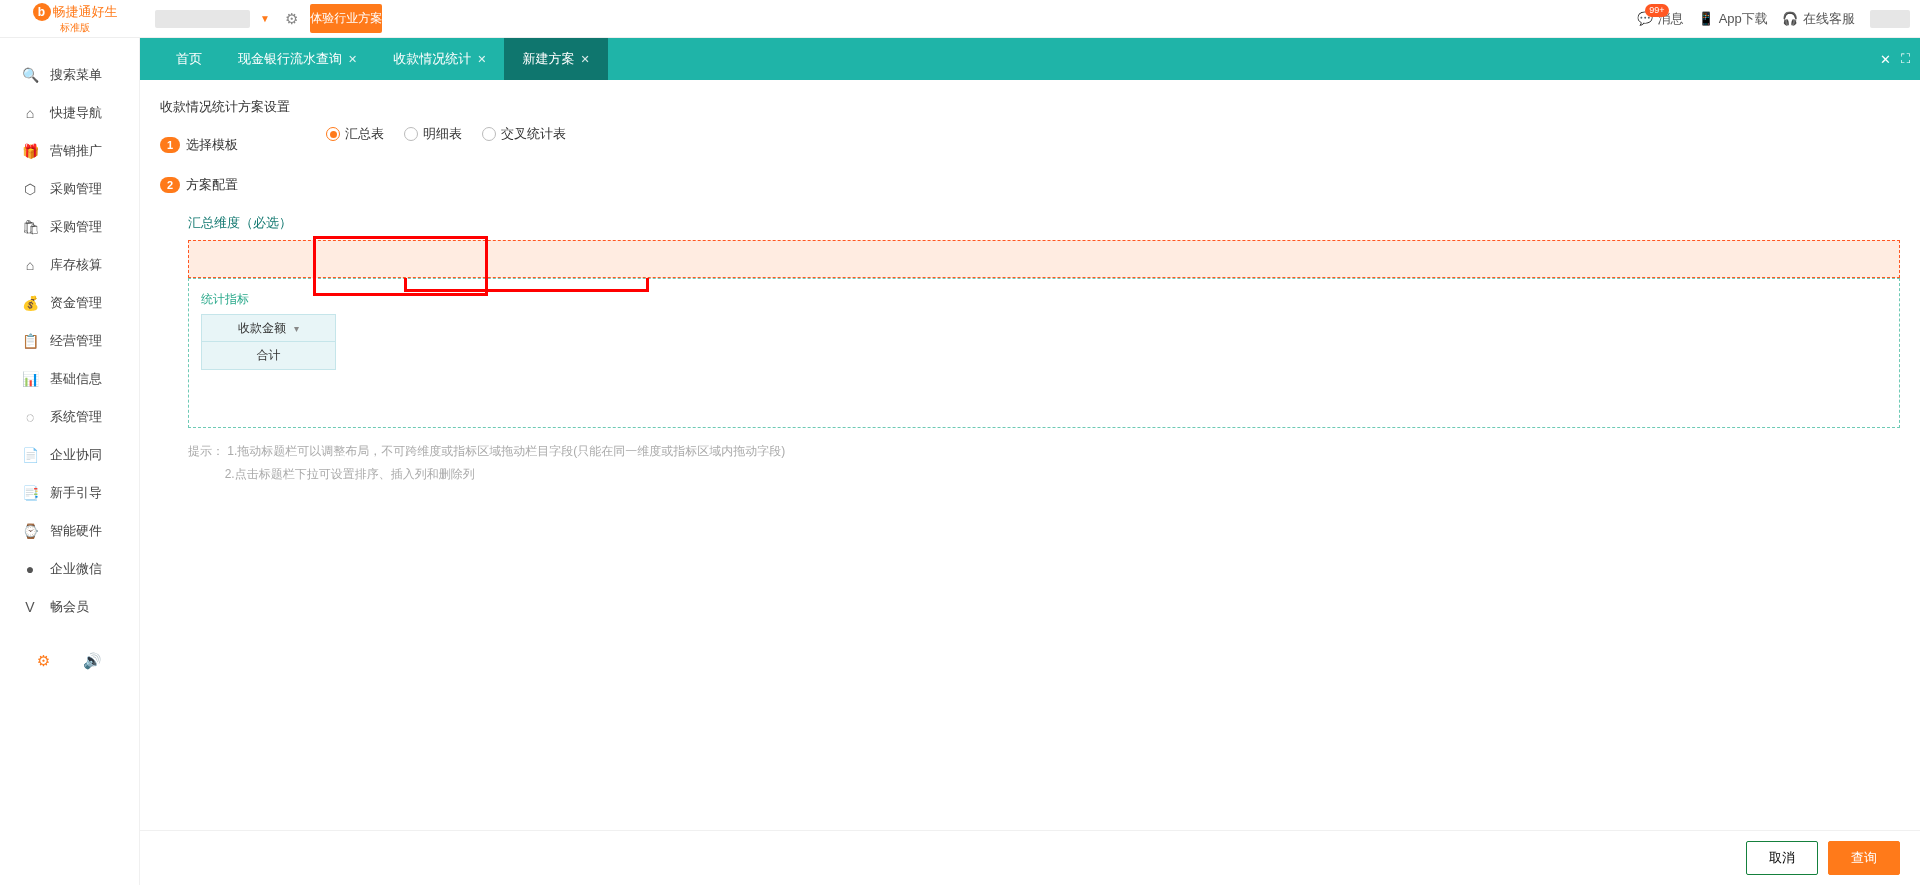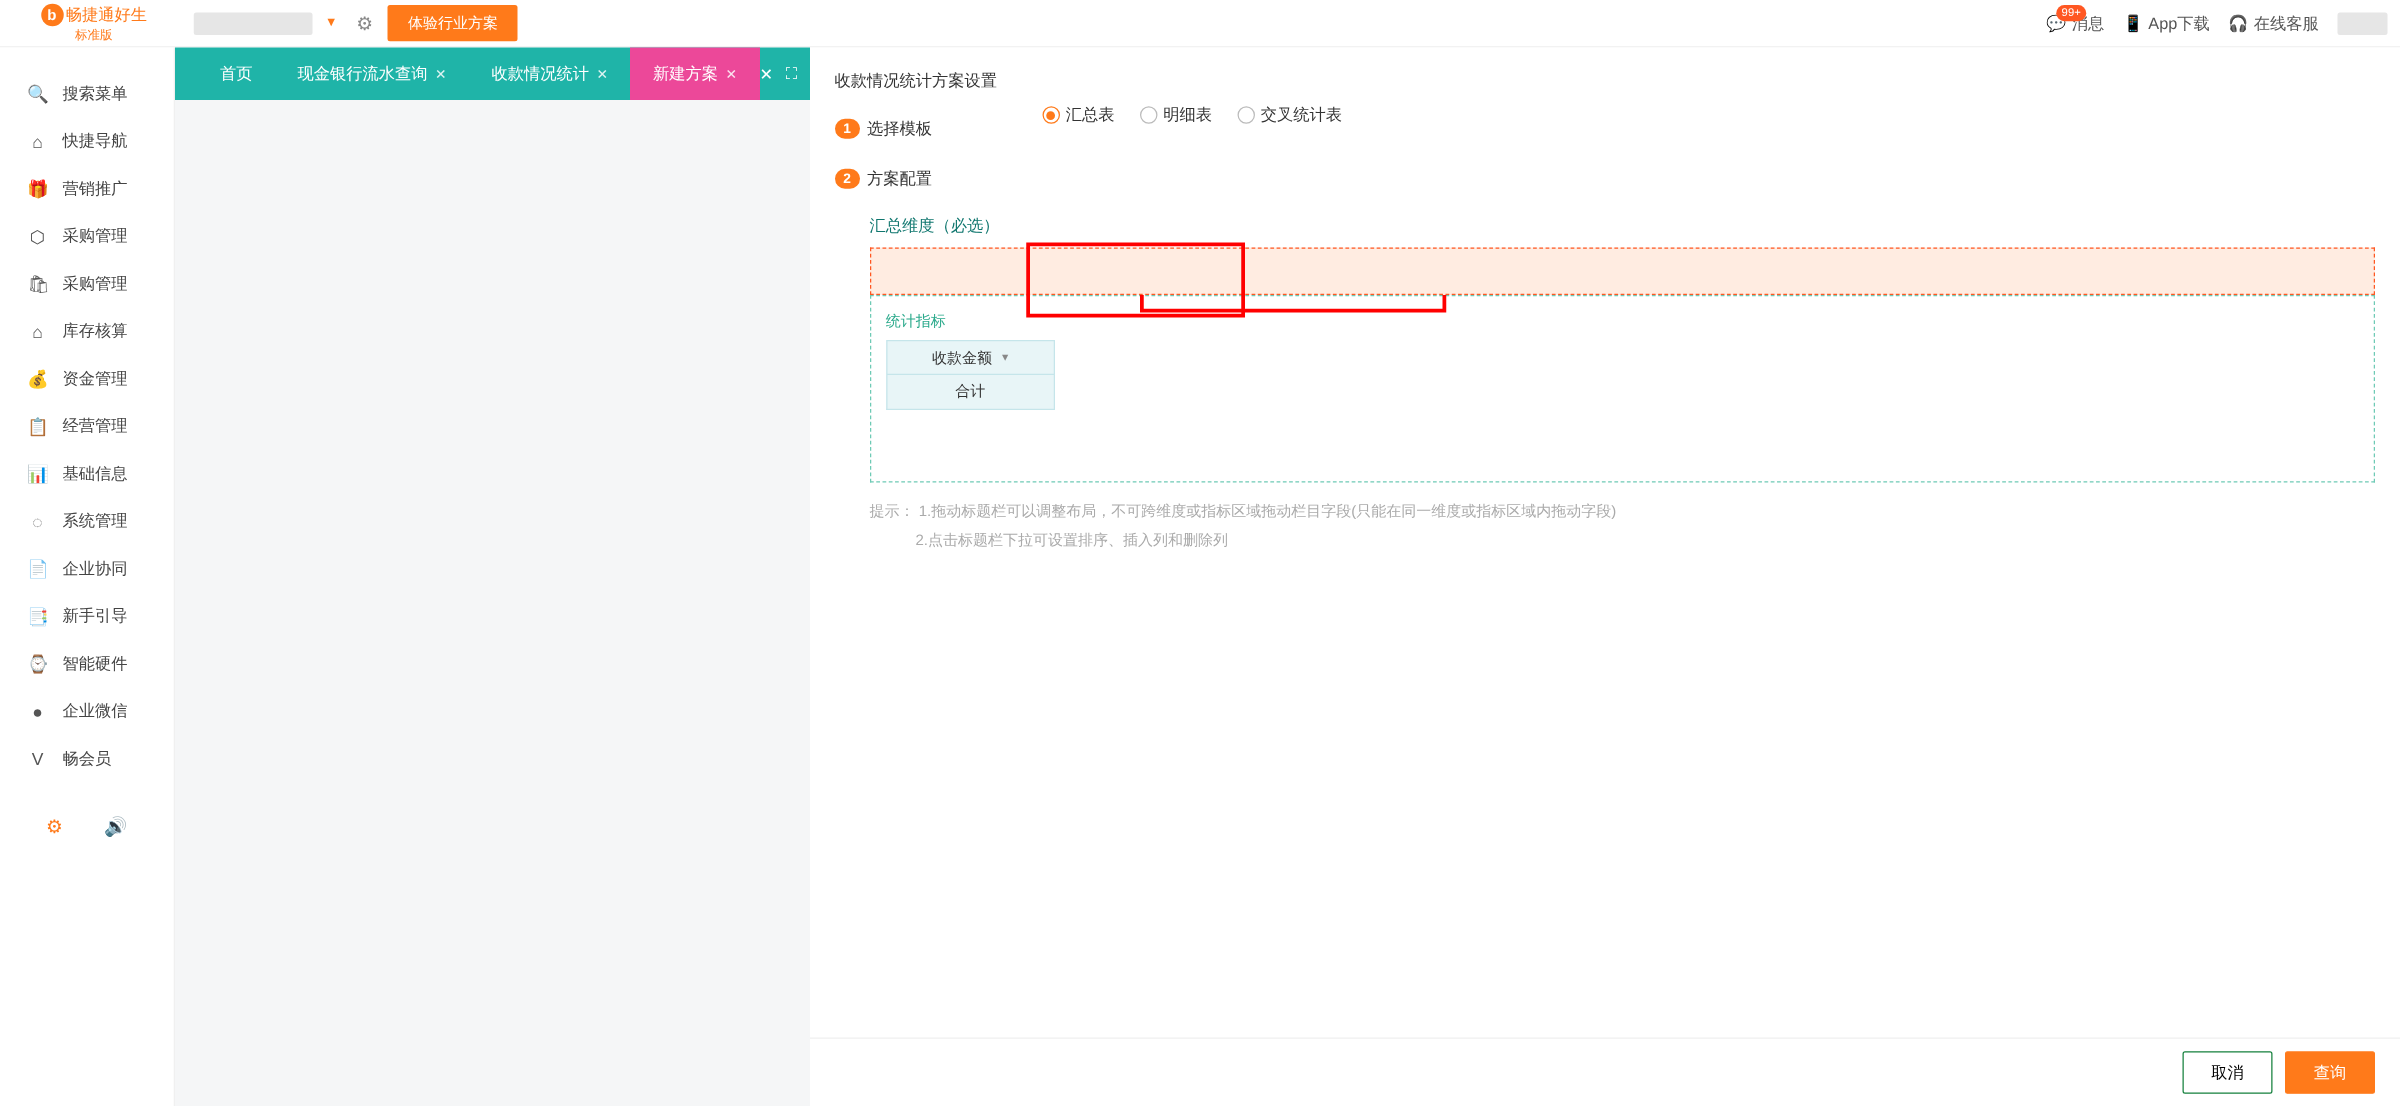--- a/index.html
+++ b/index.html
@@ -8,39 +8,39 @@
 
 .top-bar { height: 38px; display: flex; align-items: center; padding: 0 10px; border-bottom: 1px solid #eee; }
 .logo-area { width: 130px; display: flex; flex-direction: column; align-items: center; }
 .logo-main { display: flex; align-items: center; gap: 2px; }
 .logo-b { width: 18px; height: 18px; background: #ff7a1a; border-radius: 50%; color: #fff; display: flex; align-items: center; justify-content: center; font-weight: bold; font-size: 12px; }
 .logo-text { color: #ff7a1a; font-size: 13px; font-weight: 500; }
 .logo-sub { color: #ff7a1a; font-size: 10px; }
 .company-redact { width: 95px; height: 18px; background: #e6e6e6; margin-left: 15px; border-radius: 2px; }
 .chevron-down-orange { color: #ff7a1a; margin: 0 15px 0 10px; font-size: 10px; }
 .gear-btn { color: #888; font-size: 15px; cursor: pointer; margin-right: 12px; }
-.orange-btn { background: #ff7a1a; color: #fff; border: none; padding: 6px 16px; border-radius: 2px; cursor: pointer; font-size: 12px; }
+.orange-btn { background: #ff7a1a; color: #fff; border: none; padding: 6px 0; border-radius: 2px; cursor: pointer; font-size: 12px; }
 .top-right { margin-left: auto; display: flex; align-items: center; gap: 15px; }
 .top-action { display: flex; align-items: center; gap: 4px; color: #555; cursor: pointer; position: relative; font-size: 13px; }
 .badge { position: absolute; top: -6px; left: 8px; background: #ff5722; color: #fff; font-size: 9px; padding: 0 4px; border-radius: 7px; line-height: 13px; }
 .avatar-redact { width: 40px; height: 18px; background: #e6e6e6; border-radius: 2px; }
 
 
 .layout { display: flex; height: calc(100vh - 38px); }
 .sidebar { width: 140px; background: #fff; border-right: 1px solid #f0f0f0; padding-top: 18px; overflow-y: auto; }
 .side-item { height: 38px; display: flex; align-items: center; padding-left: 22px; gap: 12px; color: #444; cursor: pointer; font-size: 13px; }
 .side-icon { width: 16px; text-align: center; color: #555; font-size: 14px; }
 .side-bottom { margin-top: 20px; display: flex; justify-content: space-around; padding: 6px 20px; }
 .side-bot-icon { color: #ff7a1a; font-size: 15px; }
 
 
-.main { flex: 1; display: flex; flex-direction: row; background: #f5f6f7; position: relative; }
+.main { flex: 1; display: flex; flex-direction: column; background: #f5f6f7; position: relative; }
 .tabs-bar { height: 42px; background: #1fb4a8; display: flex; align-items: center; padding-left: 18px; position: relative; }
 .tab { padding: 0 18px; height: 42px; display: flex; align-items: center; gap: 6px; color: #fff; cursor: pointer; font-size: 13px; }
-.tab.active { background: #ec4899; }
+.tab.active { background: #0f766e; }
 .tab-close { font-size: 11px; opacity: 0.85; }
 .tabs-right { margin-left: auto; display: flex; align-items: center; padding-right: 10px; gap: 10px; color: #fff; }
 .tabs-right span { cursor: pointer; font-size: 13px; }
 
 
 .content { flex: 1; background: #fff; margin: 0; overflow-y: auto; position: relative; }
 .page-title { padding: 18px 20px 10px; font-size: 13px; color: #333; }
 .form-area { padding: 0 20px 80px; }
 
 .step { display: flex; align-items: center; gap: 6px; margin: 10px 0; }

